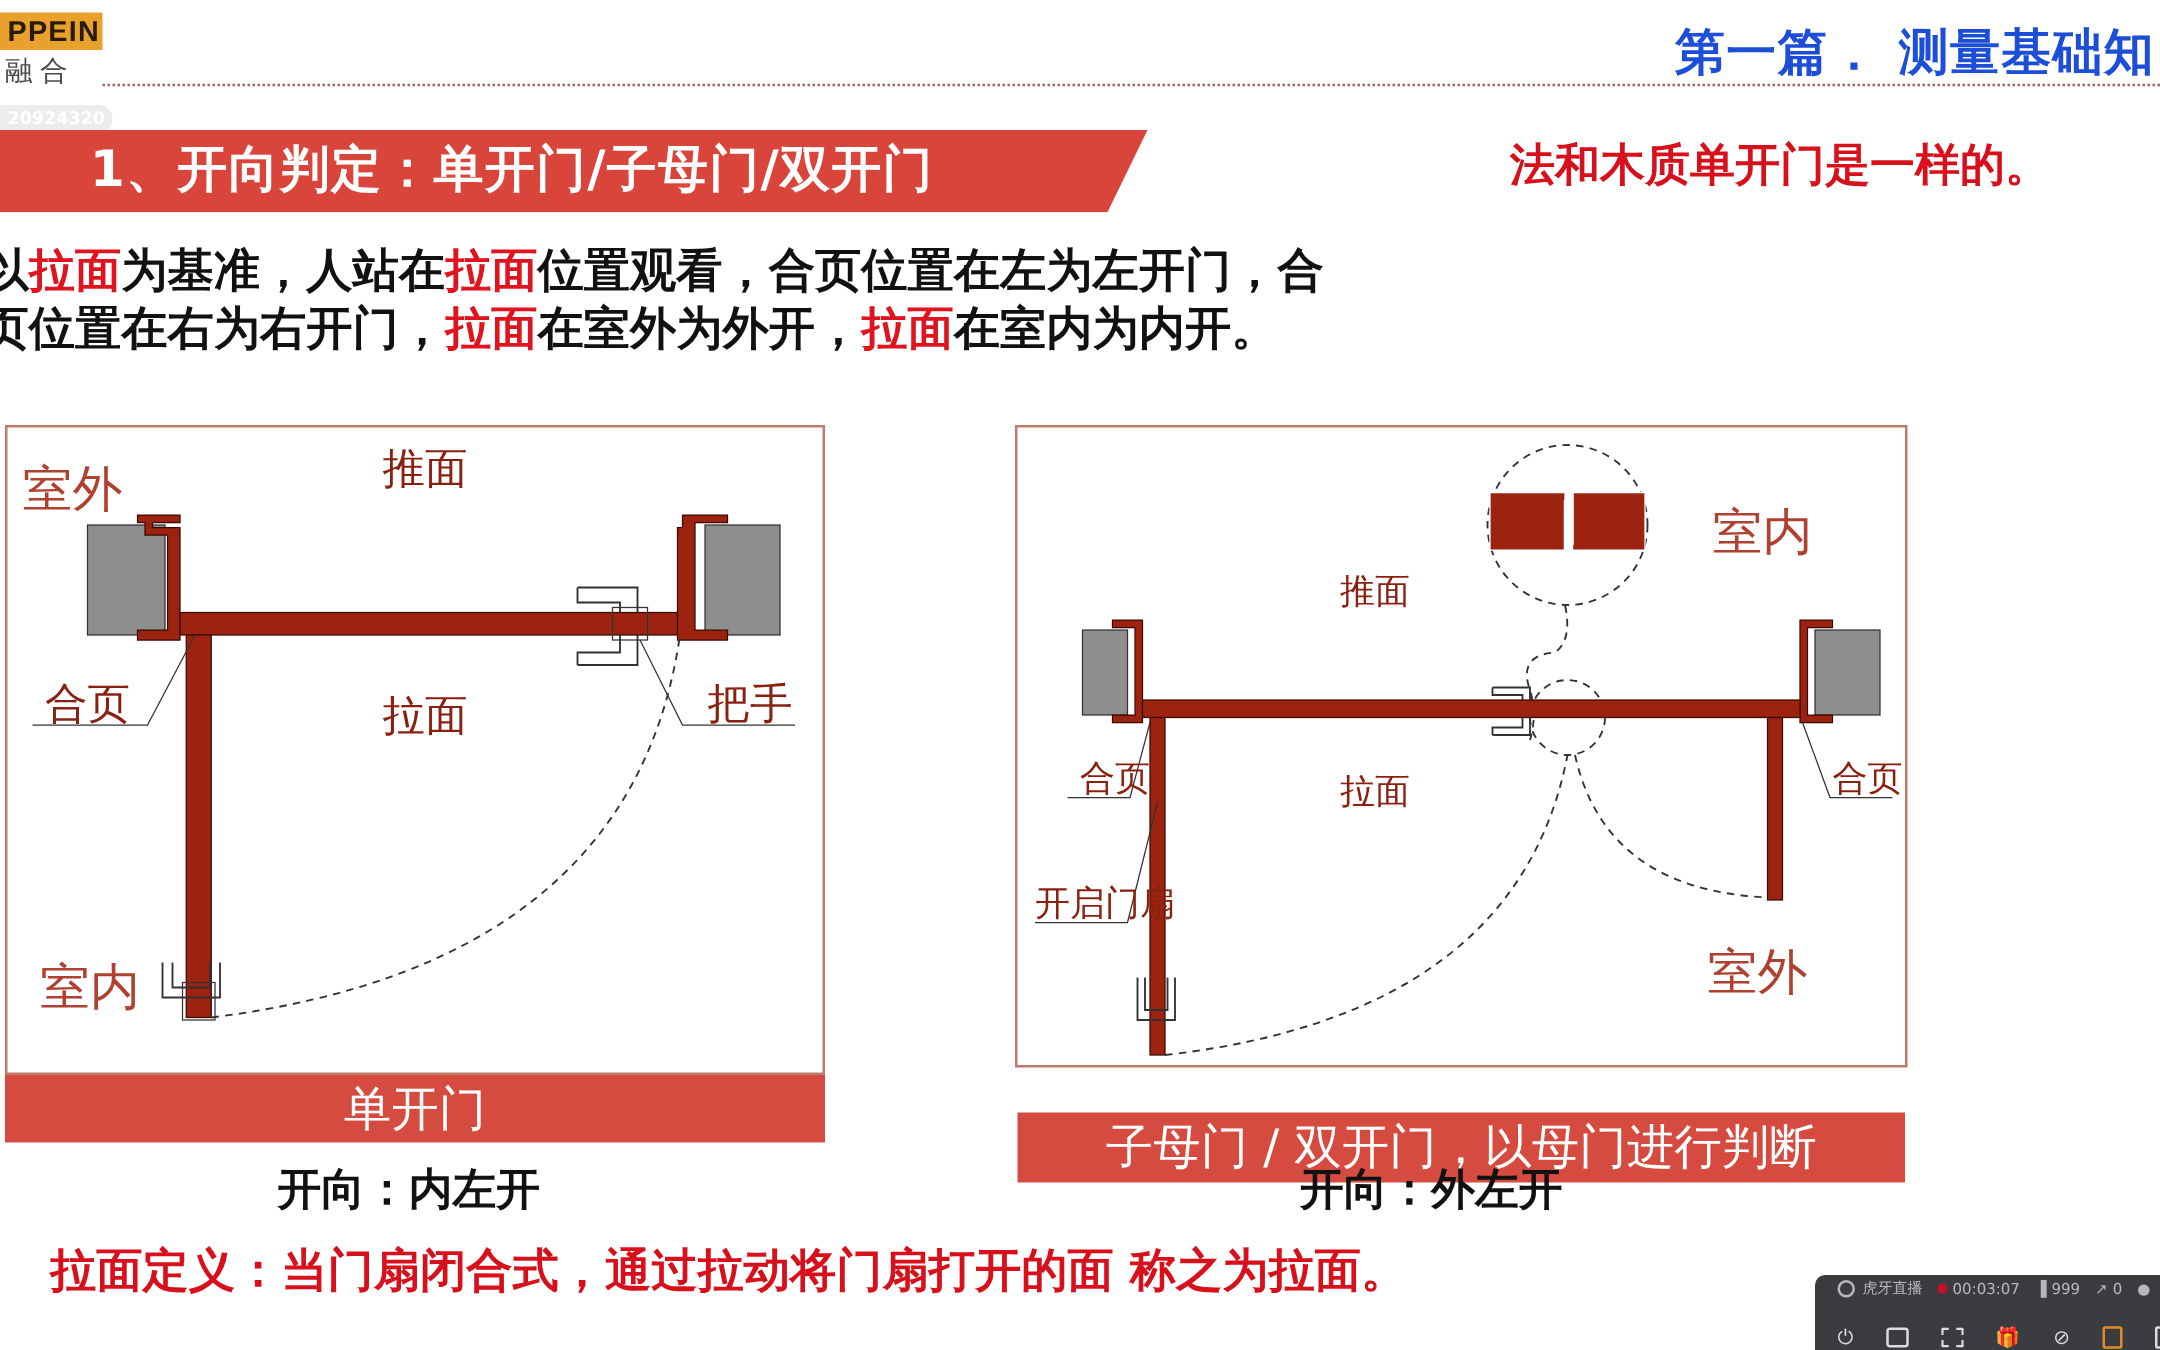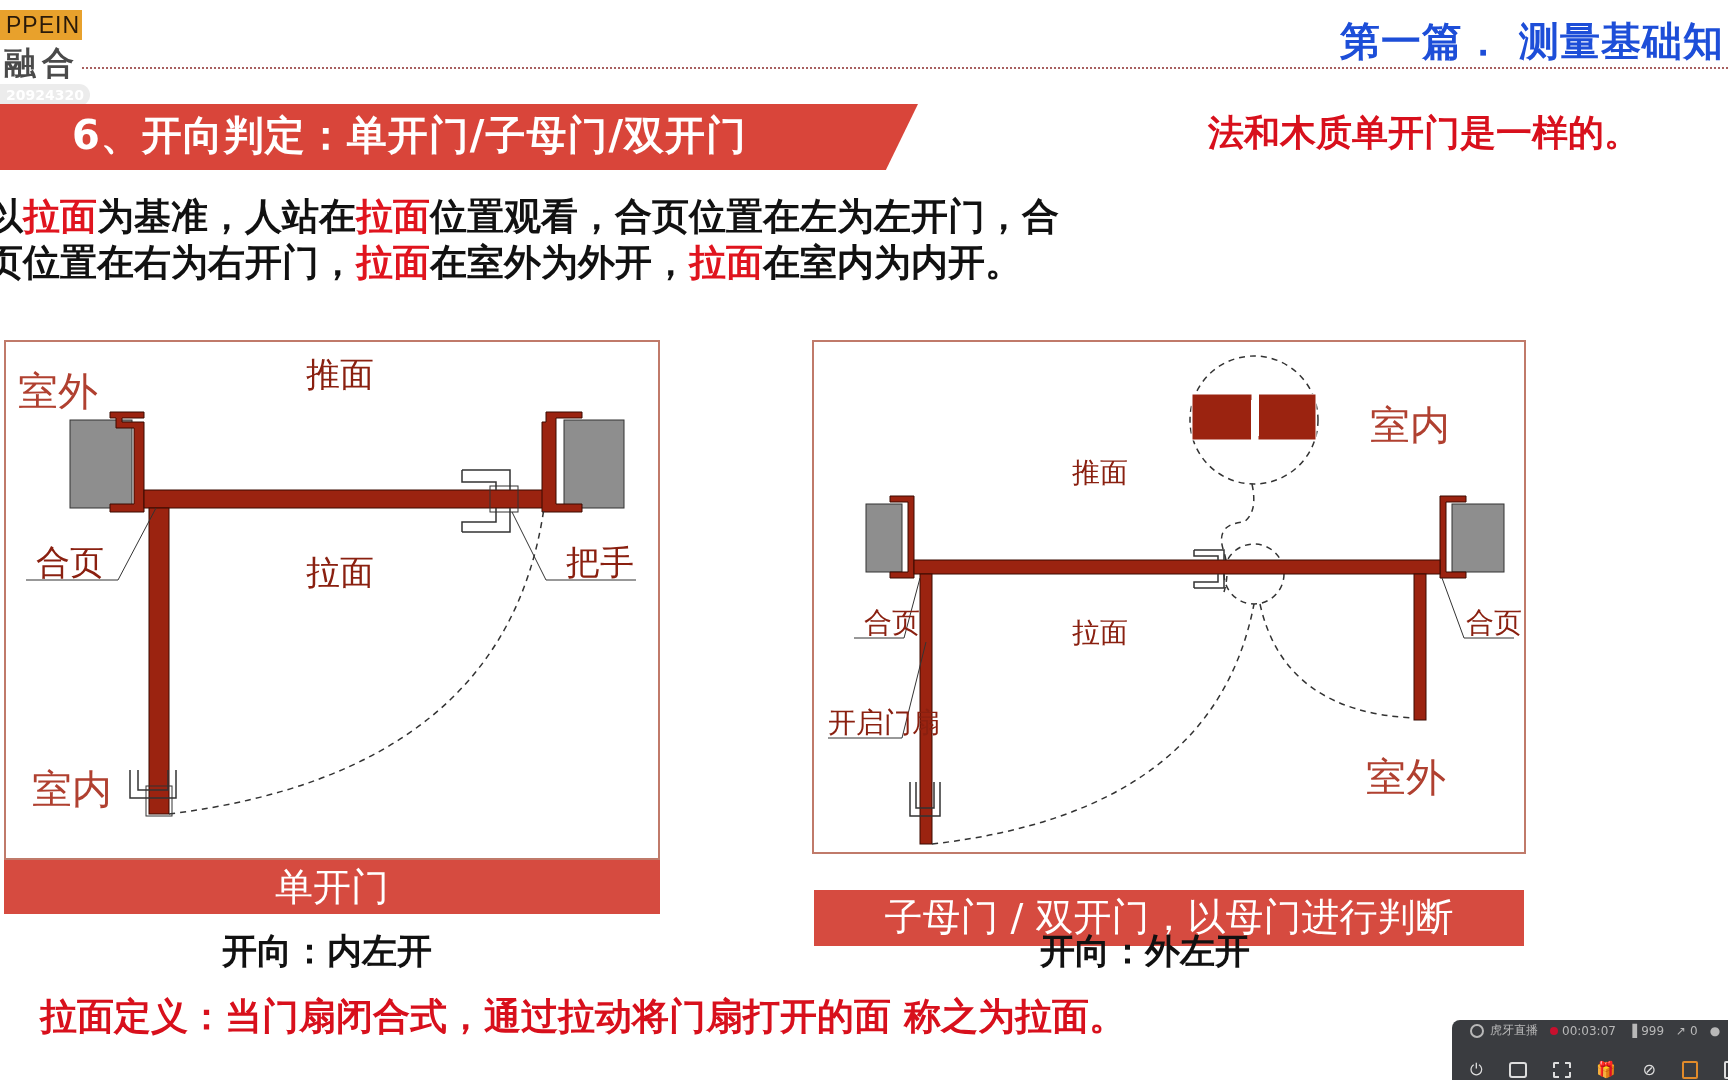--- a/index.html
+++ b/index.html
@@ -1,19 +1,19 @@
 <!DOCTYPE html>
 <html><head>
 <meta charset="utf-8">
 <style>
   html,body{margin:0;padding:0;}
   body{width:1728px;height:1080px;position:relative;overflow:hidden;background:#ffffff;font-family:"DejaVu Sans","Liberation Sans",sans-serif;}
   .abs{position:absolute;}
-  .logo-en{left:0;top:10px;width:82px;height:30px;background:#e8a12c;color:#2a1a0a;font-weight:normal;font-size:23px;line-height:30px;letter-spacing:1px;text-align:right;padding-right:2px;box-sizing:border-box;font-family:"Liberation Sans",sans-serif;}
-  .logo-cn{left:4px;top:42px;font-size:32px;font-weight:bold;color:#4a4a4a;letter-spacing:6px;}
+  .logo-en{left:0;top:10px;width:82px;height:30px;background:#e8a12c;color:#2a1a0a;font-weight:bold;font-size:23px;line-height:30px;letter-spacing:1px;text-align:right;padding-right:2px;box-sizing:border-box;font-family:"Liberation Sans",sans-serif;}
+  .logo-cn{left:4px;top:42px;font-size:22px;font-weight:normal;color:#4a4a4a;letter-spacing:6px;}
   .logo-id{left:0;top:84px;width:90px;height:22px;border-radius:0 11px 11px 0;background:#ececec;color:#ffffff;font-size:14px;line-height:22px;padding-left:6px;box-sizing:border-box;font-weight:bold;}
   .top-dots{left:82px;top:67px;width:1646px;border-top:2px dotted #a86060;height:0;}
   .chapter-title{left:1340px;top:14px;font-size:40px;font-weight:bold;color:#1d4ed8;white-space:nowrap;letter-spacing:1px;}
   .section-banner{left:0;top:104px;width:918px;height:66px;background:#d9453a;clip-path:polygon(0 0,100% 0,96.5% 100%,0 100%);}
   .section-banner-text{left:72px;top:108px;font-size:40px;font-weight:bold;color:#ffffff;white-space:nowrap;letter-spacing:1px;}
   .note{left:1208px;top:110px;font-size:36px;font-weight:bold;color:#d8101c;line-height:46px;white-space:nowrap;}
   .intro{left:-14px;top:194px;font-size:37px;font-weight:bold;color:#111;line-height:46px;white-space:nowrap;letter-spacing:0px;}
   .hl{color:#e0141e;}
   .panel{border:2px solid #c07a6a;background:#fff;box-sizing:border-box;}
   .panel-caption{background:#d64b40;color:#fff;font-size:38px;text-align:center;box-sizing:border-box;line-height:54px;}
@@ -27,21 +27,21 @@
 </head>
 <body>
 
 <div class="abs logo-en">PPEIN</div>
 <div class="abs logo-cn">融合</div>
 <div class="abs logo-id">20924320</div>
 <div class="abs top-dots"></div>
 <div class="abs chapter-title">第一篇．  测量基础知</div>
 
 <div class="abs section-banner"></div>
-<div class="abs section-banner-text">6、开向判定：单开门/子母门/双开门</div>
+<div class="abs section-banner-text">1、开向判定：单开门/子母门/双开门</div>
 
 <div class="abs note">
   <div>法和木质单开门是一样的。</div>
 </div>
 
 <div class="abs intro">
   <div>
     <span>以</span><span class="hl">拉面</span><span>为基准，人站在</span><span class="hl">拉面</span><span>位置观看，合页位置在左为左开门，合</span>
   </div>
   <div>

